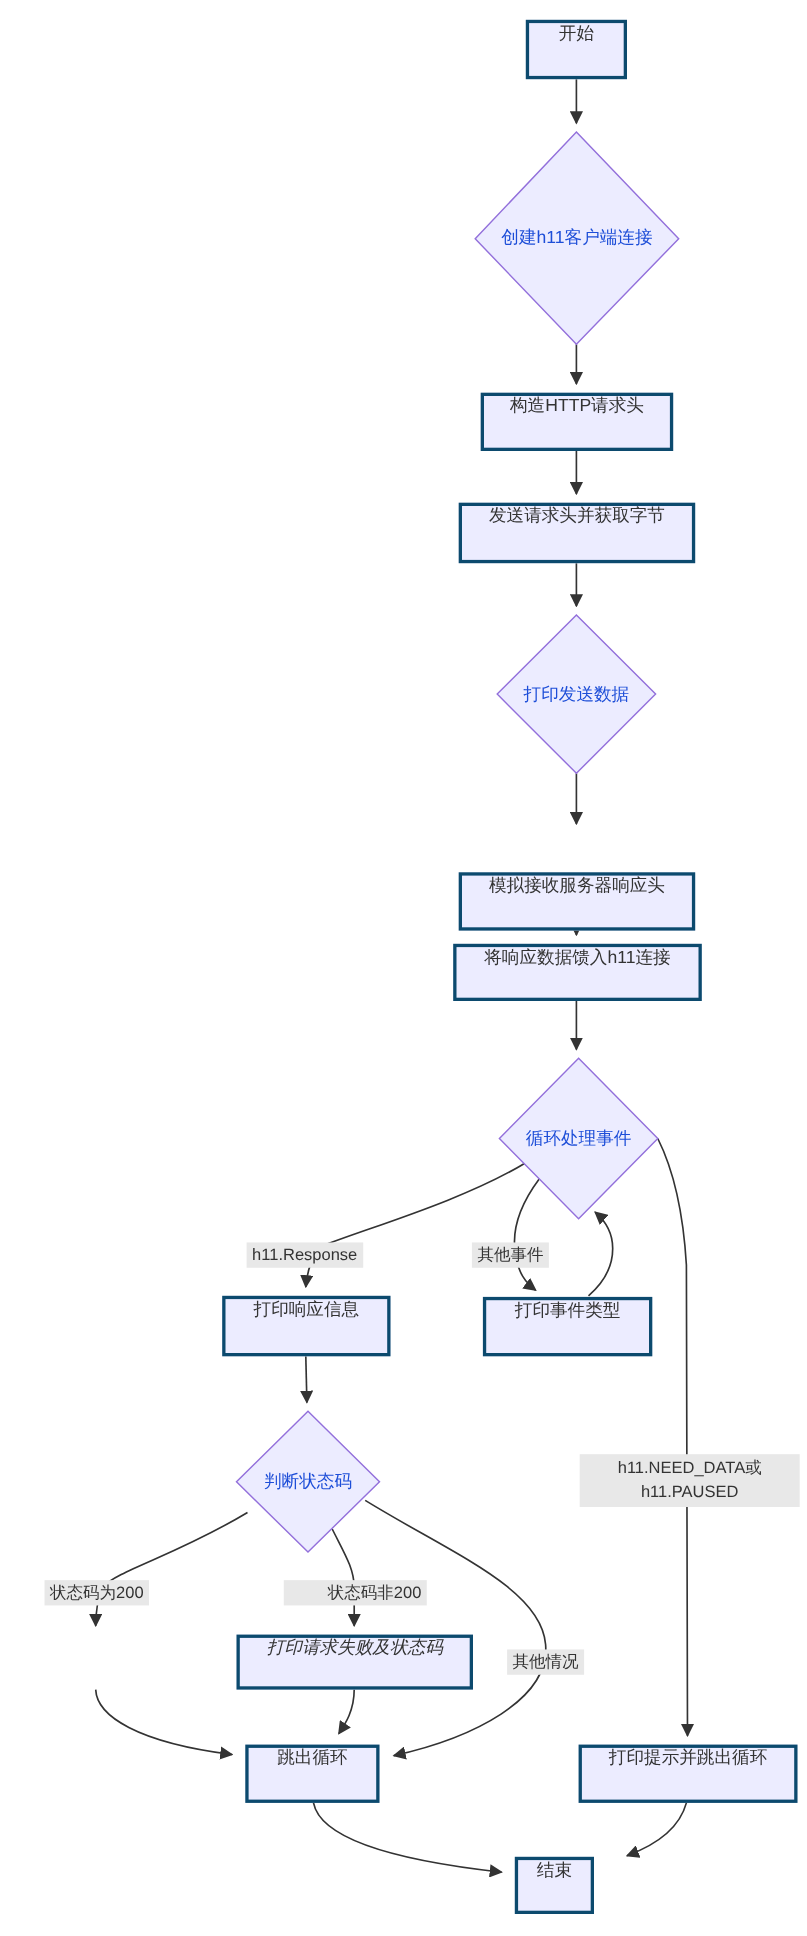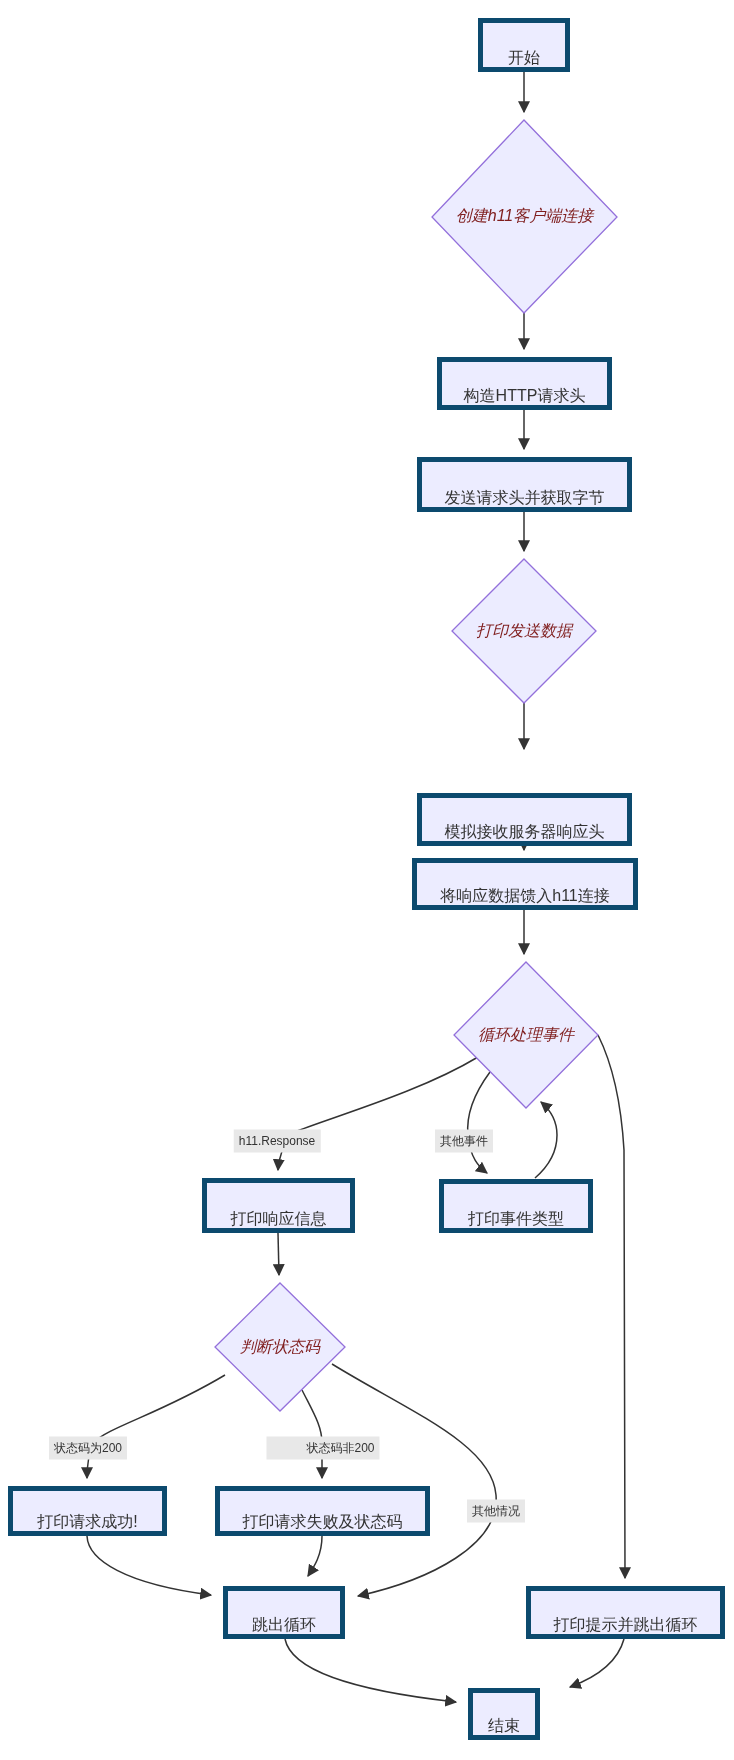--- a/index.html
+++ b/index.html
@@ -8,35 +8,35 @@
     width:734px; height:1760px;
     background:#ffffff;
     font-family:"Liberation Sans", sans-serif;
     overflow:hidden;
   }
   svg.edges { position:absolute; left:0; top:0; z-index:1; }
   svg.edges path.edge { fill:none; stroke:#333333; stroke-width:1.5; }
   svg.edges polygon.diamond { fill:#ECECFF; stroke:#9370DB; stroke-width:1.3; }
   .node {
     position:absolute; z-index:2;
-    background:#ECECFF; border:5px solid #0c4a6e;
-    display:flex; align-items:flex-end; justify-content:center;
+    background:#ECECFF; border:3px solid #0c4a6e;
+    display:flex; align-items:flex-start; justify-content:center;
     font-size:16px; color:#333333; text-align:center;
     box-sizing:border-box; line-height:1.2;
   }
   .dlabel {
     position:absolute; z-index:2;
     display:flex; align-items:center; justify-content:center;
-    font-size:16px; color:#7f1d1d; text-align:center; pointer-events:none;font-style:italic;
+    font-size:16px; color:#1d4ed8; text-align:center; pointer-events:none;
   }
   .edge-label {
     position:absolute; z-index:3;
     transform:translate(-50%,-50%);
     background:#e8e8e8; color:#333333;
-    font-size:12px; line-height:19px;
+    font-size:15px; line-height:19px;
     padding:2px 5px; white-space:nowrap;
   }
   .edge-label.multiline {
     transform:none; text-align:center;
     line-height:22px; padding:2px 8px;
   }
   .edge-label.multiline span { display:block; }
 </style>
 </head>
 <body>
@@ -93,40 +93,41 @@
   </div>
   <div class="node" style="left:412px; top:858px; width:226px; height:52px;">
     <span>将响应数据馈入h11连接</span>
   </div>
   <div class="node" style="left:439px; top:1179px; width:154px; height:54px;">
     <span>打印事件类型</span>
   </div>
   <div class="node" style="left:202px; top:1178px; width:153px; height:55px;">
     <span>打印响应信息</span>
   </div>
-  <div class="node" style="left:8px; top:1486px; width:159px; height:50px;">
-    <span>打印请求成功!</span>
-  </div>
-  <div class="node" style="left:215px; top:1486px; width:215px; height:50px;">
+  <div class="node" style="left:215px; top:1486px; width:215px; height:50px;font-style:italic;">
     <span>打印请求失败及状态码</span>
   </div>
   <div class="node" style="left:223px; top:1586px; width:122px; height:53px;">
     <span>跳出循环</span>
   </div>
   <div class="node" style="left:526px; top:1586px; width:199px; height:53px;">
     <span>打印提示并跳出循环</span>
   </div>
   <div class="node" style="left:468px; top:1688px; width:72px; height:52px;">
     <span>结束</span>
   </div>
 
   <div class="dlabel" style="left:432px; top:120px; width:185px; height:193px;">创建h11客户端连接</div>
   <div class="dlabel" style="left:452px; top:559px; width:144px; height:144px;">打印发送数据</div>
   <div class="dlabel" style="left:454px; top:962px; width:144px; height:146px;">循环处理事件</div>
   <div class="dlabel" style="left:215px; top:1283px; width:130px; height:128px;">判断状态码</div>
 
   <div class="edge-label" style="left:277px; top:1141px;">h11.Response</div>
   <div class="edge-label" style="left:464px; top:1141px;">其他事件</div>
+  <div class="edge-label multiline" style="left:527px; top:1322px; width:184px;">
+    <span>h11.NEED_DATA或</span>
+    <span>h11.PAUSED</span>
+  </div>
   <div class="edge-label" style="left:88px; top:1448px;">状态码为200</div>
   <div class="edge-label" style="left:323px; top:1448px;padding-left:40px;">状态码非200</div>
   <div class="edge-label" style="left:496px; top:1511px;">其他情况</div>
 
 </div>
 
 </body></html>

